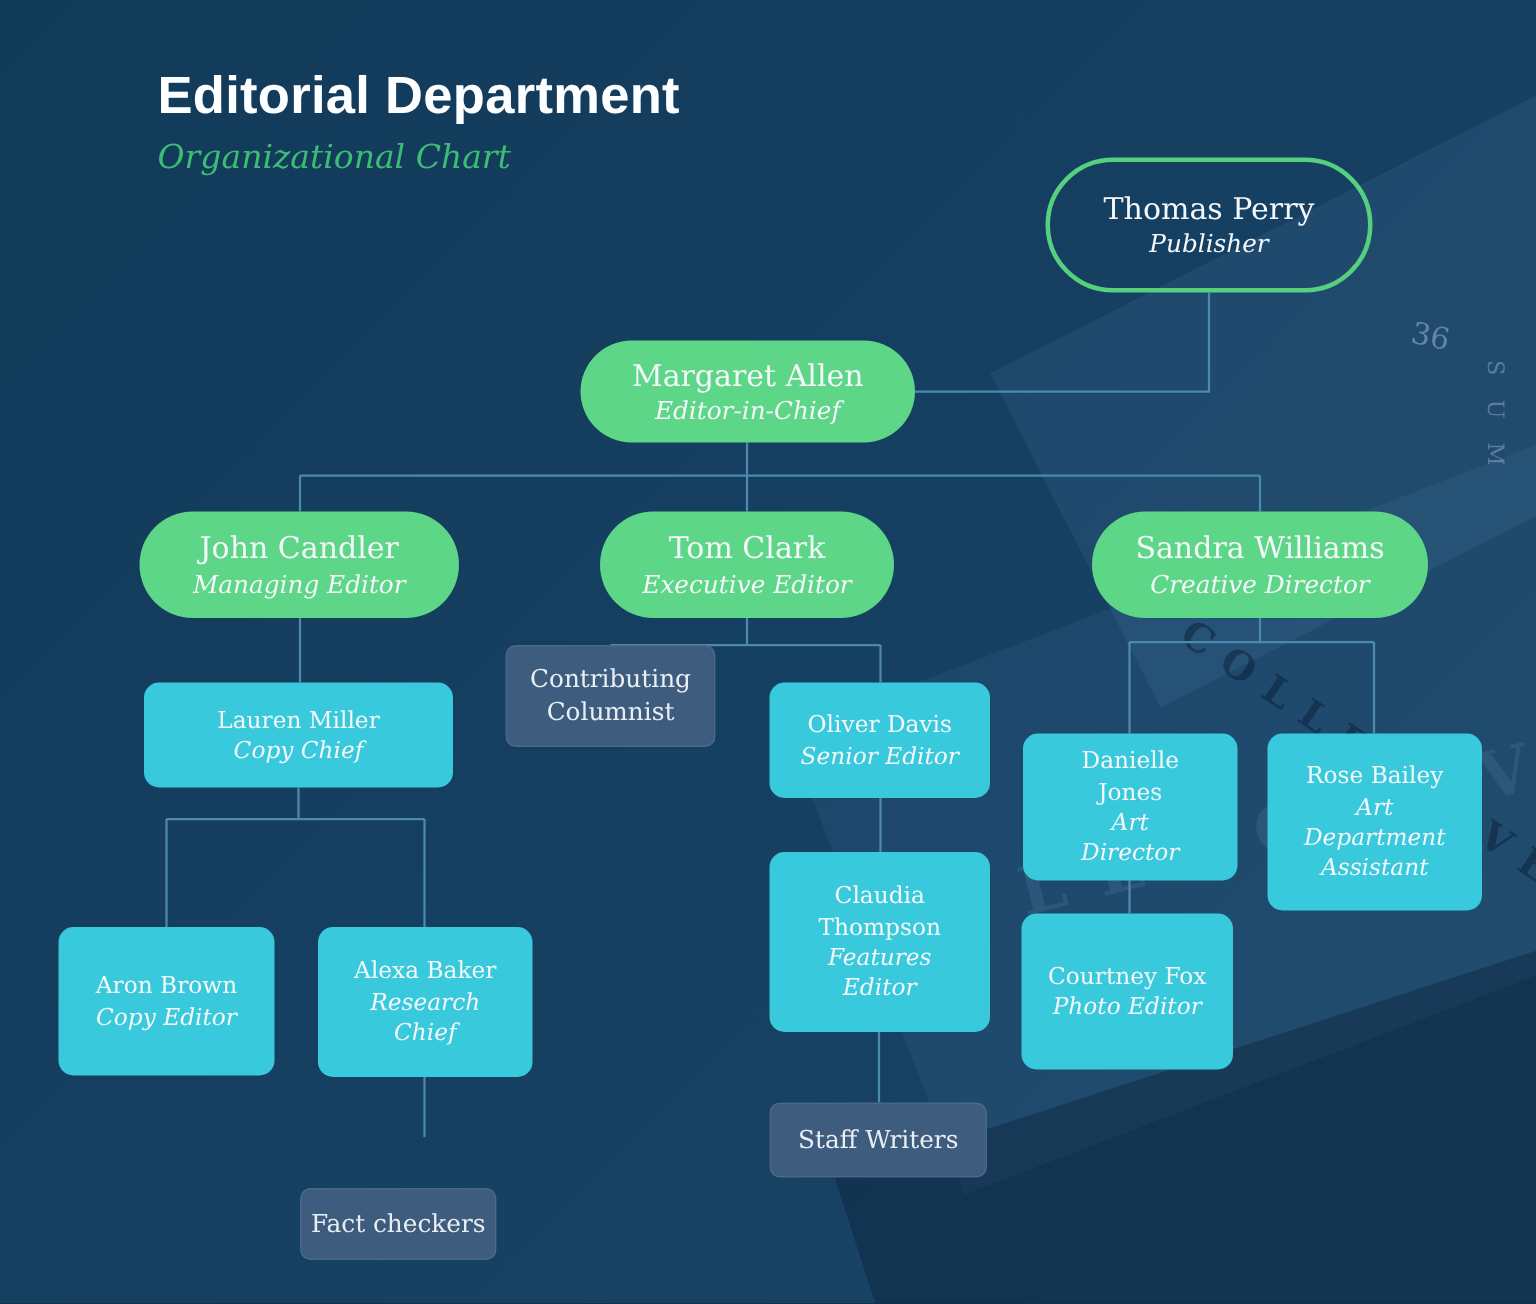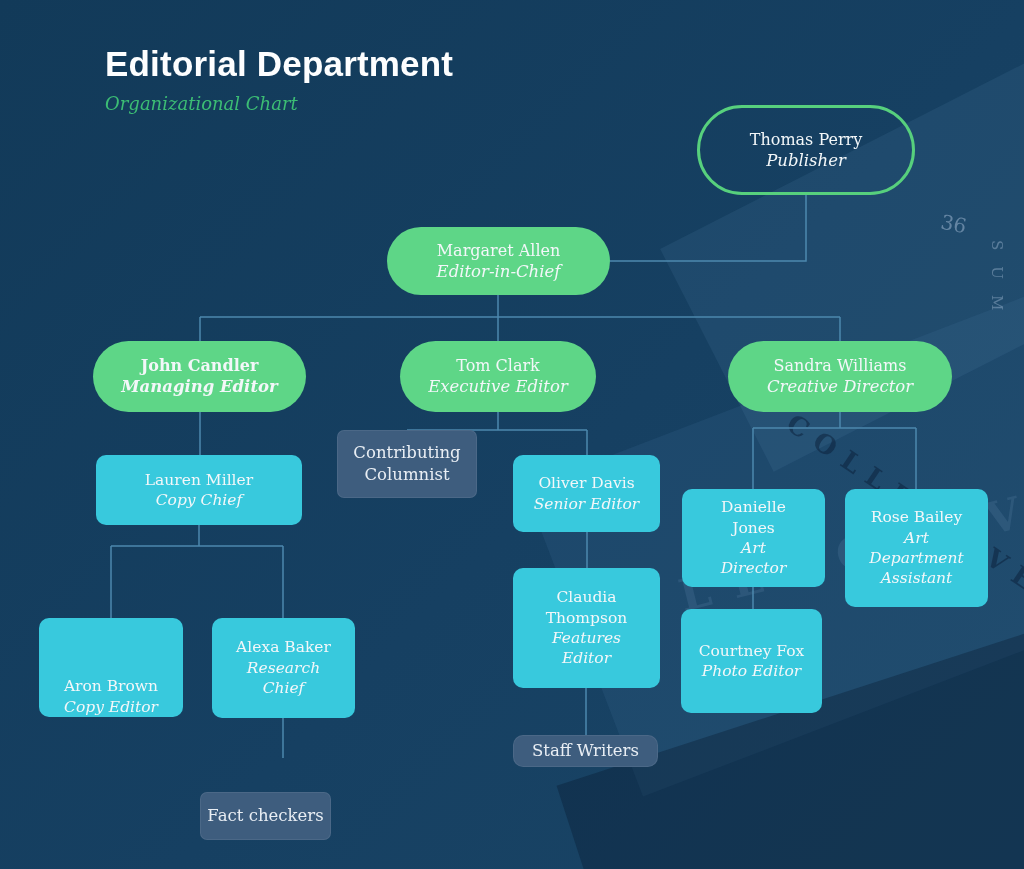--- a/index.html
+++ b/index.html
@@ -17,27 +17,27 @@
   .wm-36{right:58px;top:212px;font-size:20px;color:rgba(185,205,228,0.45);transform:rotate(12deg);}
   .wm-spine{right:18px;top:240px;writing-mode:vertical-rl;letter-spacing:16px;font-size:15px;color:rgba(185,205,228,0.38);}
   .wm-col-top{left:798px;top:408px;transform:rotate(34deg);transform-origin:left top;
     font-size:26px;letter-spacing:11px;font-weight:bold;color:rgba(10,30,55,0.50);white-space:nowrap;}
   .wm-col-bottom{left:560px;top:600px;transform:rotate(-14deg);transform-origin:left top;
     font-size:44px;letter-spacing:22px;font-weight:bold;color:rgba(140,180,215,0.13);white-space:nowrap;}
 
   #title-block{position:absolute;left:105px;top:44px;}
   #page-title{font-family:"Liberation Sans","DejaVu Sans",sans-serif;font-weight:700;
     font-size:35px;color:#fdfeff;letter-spacing:0.2px;}
-  #page-subtitle{margin-top:9px;font-style:italic;font-size:18px;color:#3cbd74;}
+  #page-subtitle{margin-top:9px;font-style:italic;font-size:22px;color:#3cbd74;}
 
   #edges{position:absolute;left:0;top:0;width:1024px;height:869px;pointer-events:none;}
 
   .node{position:absolute;display:flex;flex-direction:column;align-items:center;justify-content:center;
     text-align:center;color:#f3f7f9;line-height:1.32;box-sizing:border-box;}
-  .node .name{font-size:16px;}
+  .node .name{font-size:20px;}
   .node .role{font-size:16.5px;font-style:italic;}
   .node .inner{display:flex;flex-direction:column;align-items:center;}
   .outline-pill{border:3px solid #57d07d;border-radius:48px;background:transparent;}
   .green-pill{background:#5ed687;border-radius:36px;}
   .cyan-rect{background:#38c9dd;border-radius:10px;}
   .cyan-rect .name,.cyan-rect .role{font-size:15.5px;}
   .slate-rect{background:#3e5d7e;border-radius:7px;box-shadow:inset 0 0 0 1px rgba(255,255,255,0.07);}
   .slate-rect .name{font-size:16.5px;color:#e9eef4;}
 </style>
 </head>
@@ -92,21 +92,21 @@
           <div class="role">Publisher</div>
         </div>
       </div>
       <div class="node green-pill" style="left: 387px; top: 227px; width: 223px; height: 68px;">
         <div class="inner" style="width: 180px;">
           <div class="name">Margaret Allen</div>
           <div class="role">Editor-in-Chief</div>
         </div>
       </div>
       <div class="node green-pill" style="left: 93px; top: 341px; width: 213px; height: 71px;">
-        <div class="inner" style="width: 180px; font-weight: bold;">
+        <div class="inner" style="width: 180px;">
           <div class="name">John Candler</div>
           <div class="role">Managing Editor</div>
         </div>
       </div>
       <div class="node green-pill" style="left: 400px; top: 341px; width: 196px; height: 71px;">
         <div class="inner" style="width: 170px;">
           <div class="name">Tom Clark</div>
           <div class="role">Executive Editor</div>
         </div>
       </div>
@@ -138,21 +138,21 @@
           <div class="name">Danielle Jones</div>
           <div class="role">Art Director</div>
         </div>
       </div>
       <div class="node cyan-rect" style="left: 845px; top: 489px; width: 143px; height: 118px;">
         <div class="inner" style="width: 100px;">
           <div class="name">Rose Bailey</div>
           <div class="role">Art Department Assistant</div>
         </div>
       </div>
-      <div class="node cyan-rect" style="left: 39px; top: 618px; width: 144px; height: 99px; justify-content: flex-end;">
+      <div class="node cyan-rect" style="left: 39px; top: 618px; width: 144px; height: 99px;">
         <div class="inner" style="width: 120px;">
           <div class="name">Aron Brown</div>
           <div class="role">Copy Editor</div>
         </div>
       </div>
       <div class="node cyan-rect" style="left: 212px; top: 618px; width: 143px; height: 100px;">
         <div class="inner" style="width: 95px;">
           <div class="name">Alexa Baker</div>
           <div class="role">Research Chief</div>
         </div>
@@ -167,20 +167,20 @@
         <div class="inner" style="width: 115px;">
           <div class="name">Courtney Fox</div>
           <div class="role">Photo Editor</div>
         </div>
       </div>
       <div class="node slate-rect" style="left: 200px; top: 792px; width: 131px; height: 48px;">
         <div class="inner" style="width: 140px;">
           <div class="name">Fact checkers</div>
         </div>
       </div>
-      <div class="node slate-rect" style="left: 513px; top: 735px; width: 145px; height: 32px; border-radius: 10px;">
+      <div class="node slate-rect" style="left: 513px; top: 735px; width: 145px; height: 50px;">
         <div class="inner" style="width: 130px;">
           <div class="name">Staff Writers</div>
         </div>
       </div>
     </div>
 
 </div>
 
 </body></html>

